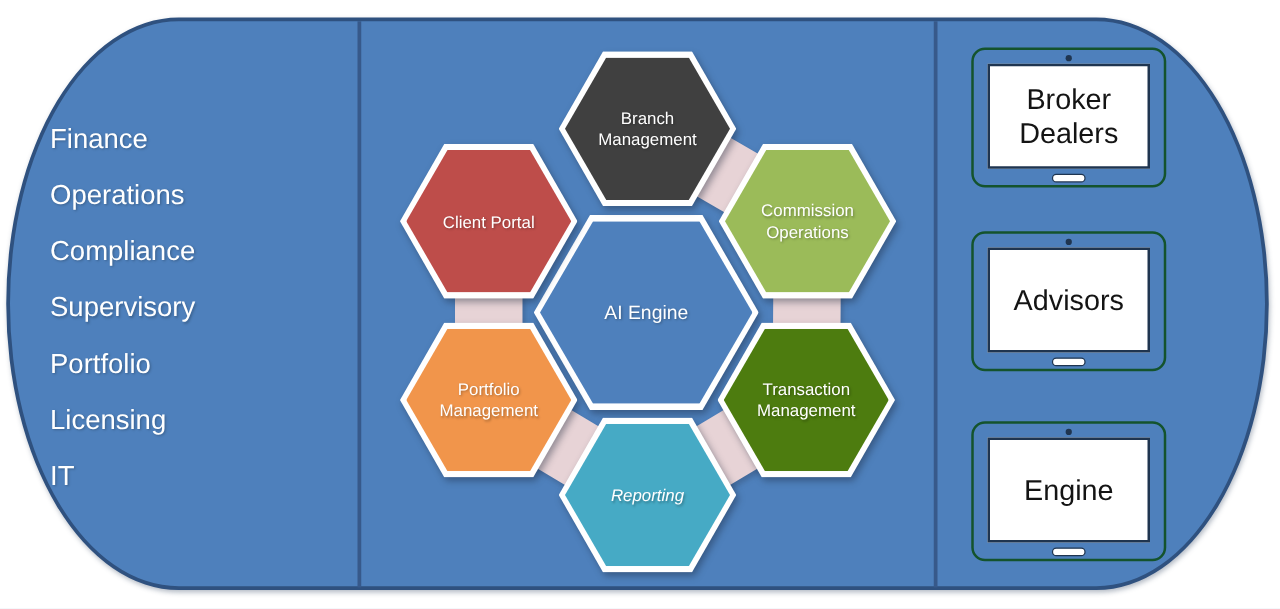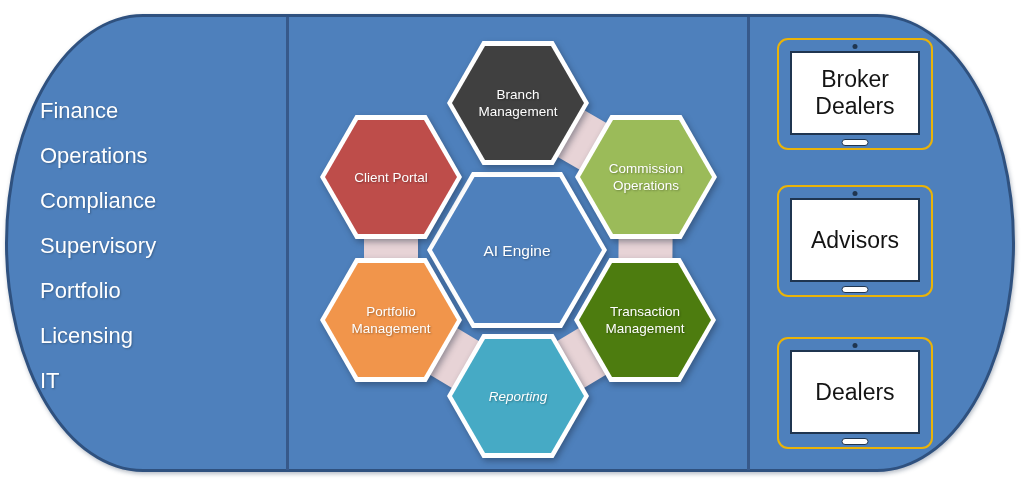--- a/index.html
+++ b/index.html
@@ -45,21 +45,21 @@
   }
   .hex-label{
     width:104px;text-align:center;color:#ffffff;font-size:13.5px;line-height:17px;
     text-shadow:1px 1px 2px rgba(0,0,0,.3);
   }
   .hex-label.big{width:120px;font-size:15.5px;}
 
   
   .tablet{
     position:absolute;left:777px;width:156px;height:112px;box-sizing:border-box;
-    border:2px solid #eab308;border-radius:11px;background:#4E80BC;
+    border:2px solid #14532d;border-radius:11px;background:#4E80BC;
   }
   .tablet .screen{
     position:absolute;left:11px;right:11px;top:11px;bottom:13px;
     background:#ffffff;border:2px solid #1F3550;box-sizing:border-box;
     display:flex;align-items:center;justify-content:center;
   }
   .screen-label{
     width:110px;text-align:center;color:#141414;font-size:23px;line-height:27px;
   }
   .camera{
@@ -163,18 +163,18 @@
     <div class="camera"></div>
     <div class="screen">
       <div class="screen-label">Advisors</div>
     </div>
     <div class="homebtn"></div>
   </div>
 
   <div class="tablet" style="top:337px;">
     <div class="camera"></div>
     <div class="screen">
-      <div class="screen-label">Dealers</div>
+      <div class="screen-label">Engine</div>
     </div>
     <div class="homebtn"></div>
   </div>
 
 </div>
 
 </body></html>

